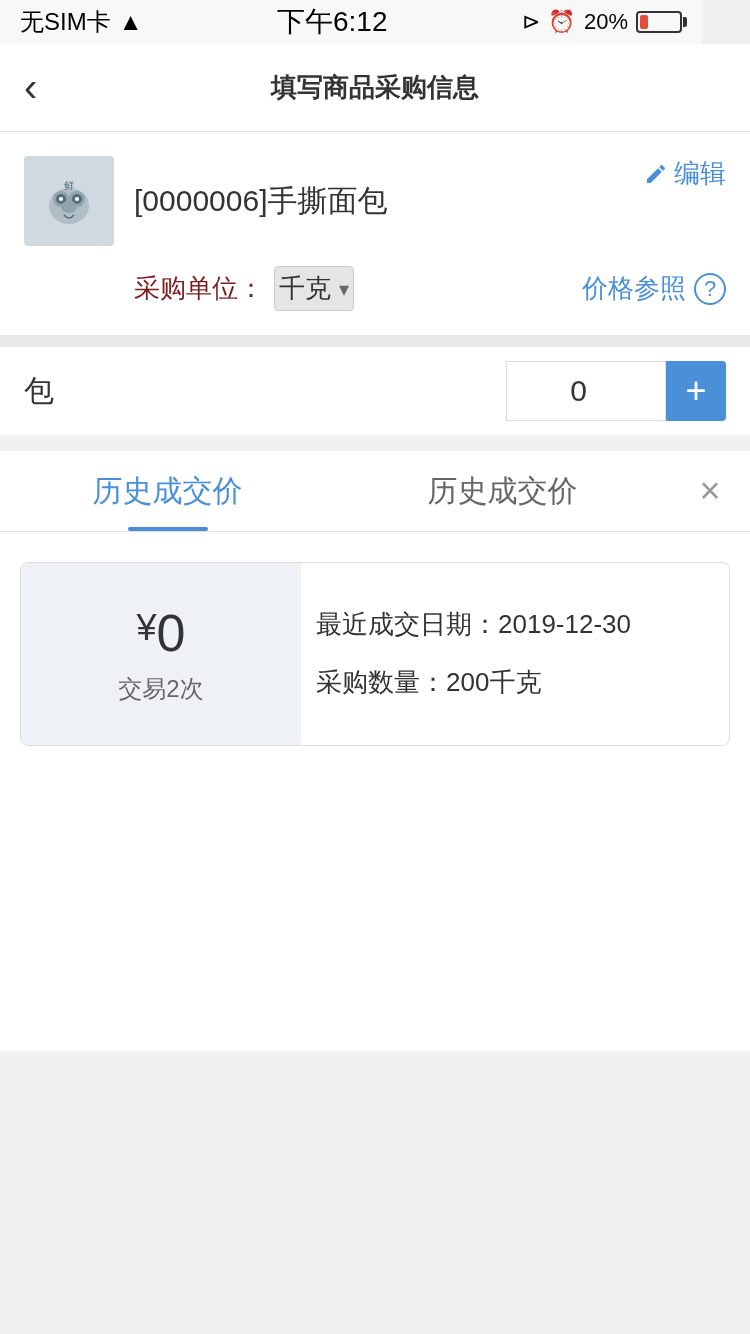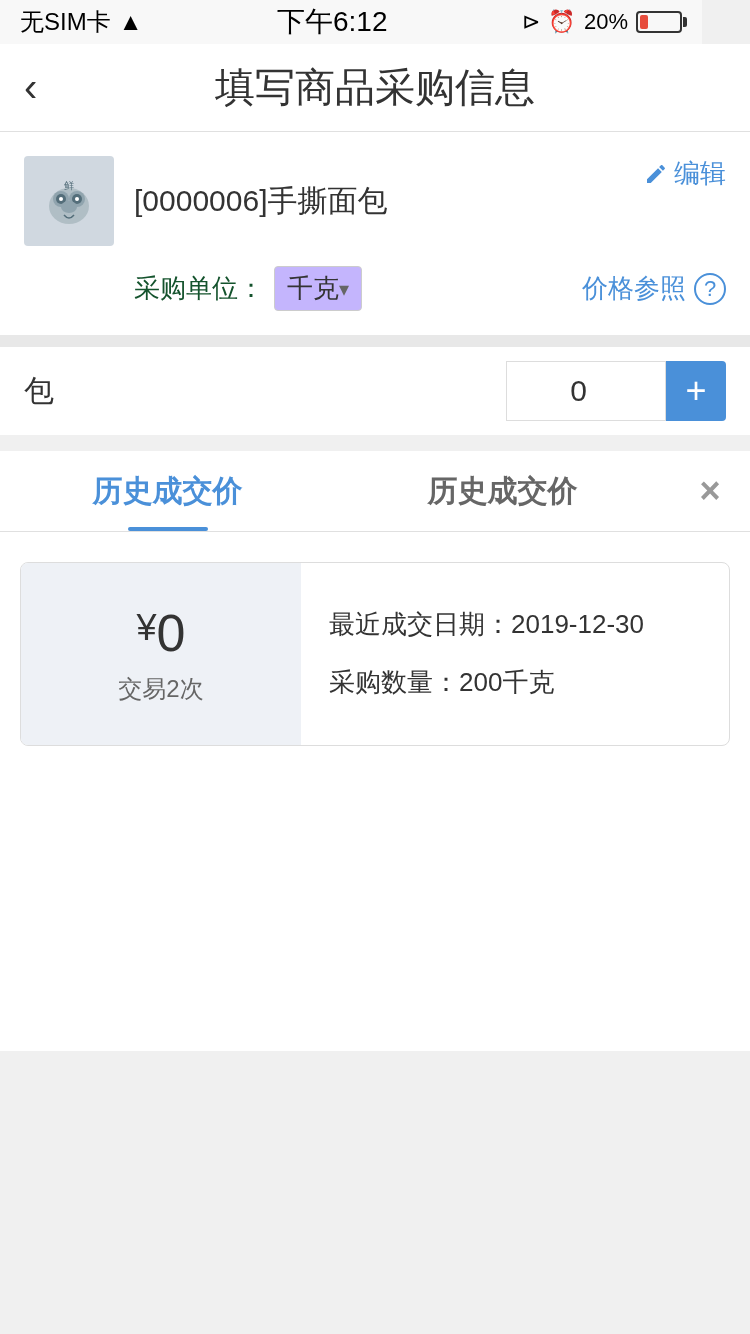--- a/index.html
+++ b/index.html
@@ -61,22 +61,22 @@
       border-bottom: 1px solid #e0e0e0;
     }
     .nav-back {
       position: absolute;
       left: 24px;
       font-size: 40px;
       color: #333;
       cursor: pointer;
     }
     .nav-title {
-      font-size: 40px;
-      font-weight: 400;
+      font-size: 26px;
+      font-weight: 700;
       color: #333;
     }
 
     
     .product-card {
       width: 750px;
       background: #fff;
       padding: 24px 24px 24px 24px;
       margin-bottom: 0;
     }
@@ -124,33 +124,33 @@
       justify-content: space-between;
     }
     .product-unit-row {
       display: flex;
       align-items: center;
       justify-content: space-between;
       margin-top: 8px;
     }
     .unit-label {
       font-size: 26px;
-      color: #14532d;
+      color: #7f1d1d;
       margin-left: 110px;
     }
     .unit-select {
       display: inline-flex;
       align-items: center;
       border: 1px solid #ccc;
       border-radius: 4px;
-      padding: 4px 12px;
-      font-size: 26px;
-      color: #333;
-      background: #c4b5fd;
-      gap: 0;
+      padding: 4px 4px;
+      font-size: 26px;
+      color: #333;
+      background: #e5e5e5;
+      gap: 8px;
     }
     .price-ref {
       display: flex;
       align-items: center;
       gap: 8px;
       color: #4a90d9;
       font-size: 26px;
     }
     .price-ref-question {
       width: 32px; height: 32px;
@@ -228,21 +228,20 @@
     }
 
     
     .tabs-container {
       width: 750px;
       background: #fff;
       display: flex;
       align-items: center;
       justify-content: center;
       border-bottom: 1px solid #e0e0e0;
-      font-weight: bold;
     }
     .tabs-row {
       display: flex;
       flex: 1;
     }
     .tab-item {
       flex: 1;
       height: 80px;
       display: flex;
       flex-direction: column;
@@ -305,21 +304,21 @@
       vertical-align: top;
       line-height: 1.4;
     }
     .history-transactions {
       font-size: 24px;
       color: #666;
       margin-top: 10px;
     }
     .history-right {
       flex: 1;
-      padding: 30px 28px;
+      padding: 30px 15px;
       display: flex;
       flex-direction: column;
       justify-content: center;
       gap: 16px;
     }
     .history-detail-row {
       font-size: 26px;
       color: #333;
       line-height: 1.6;
     }

